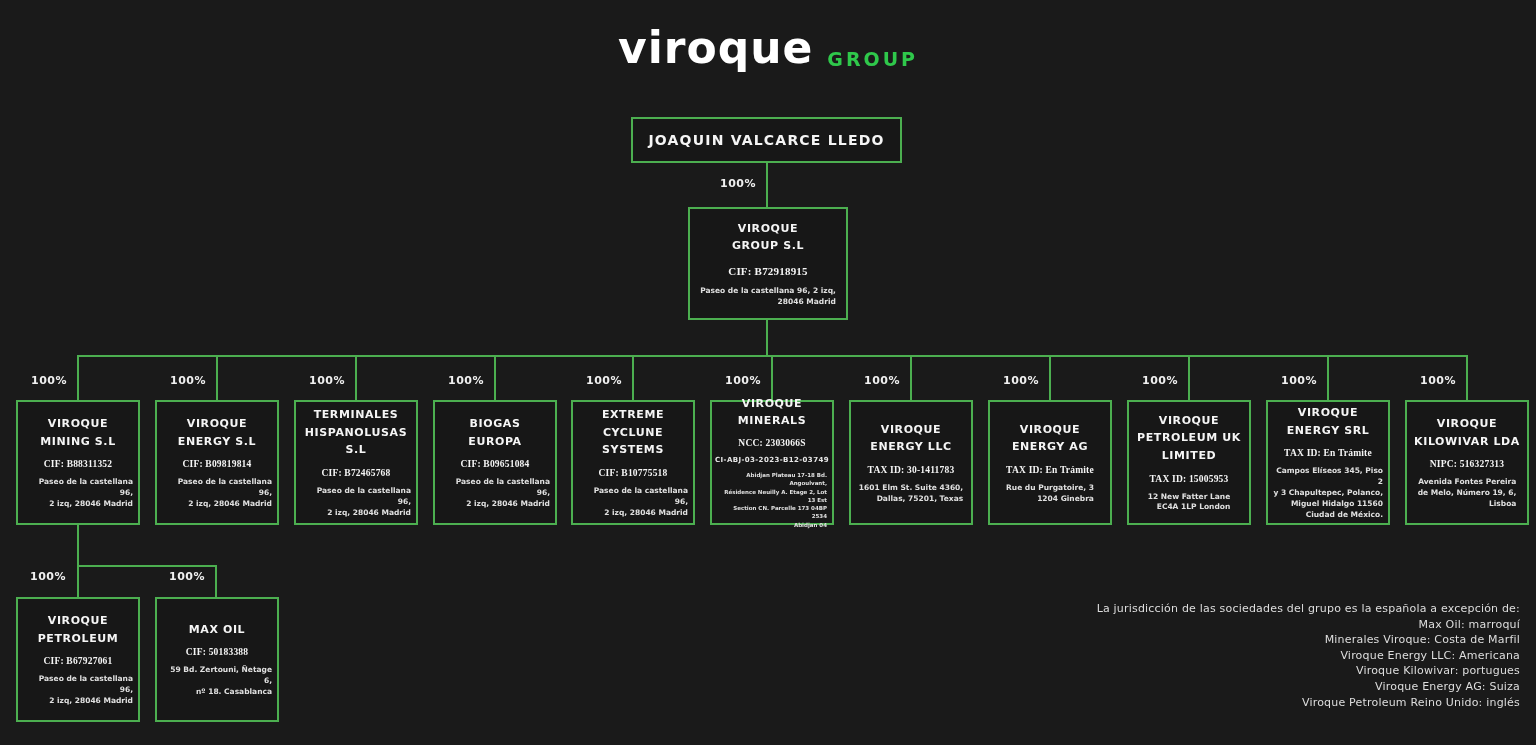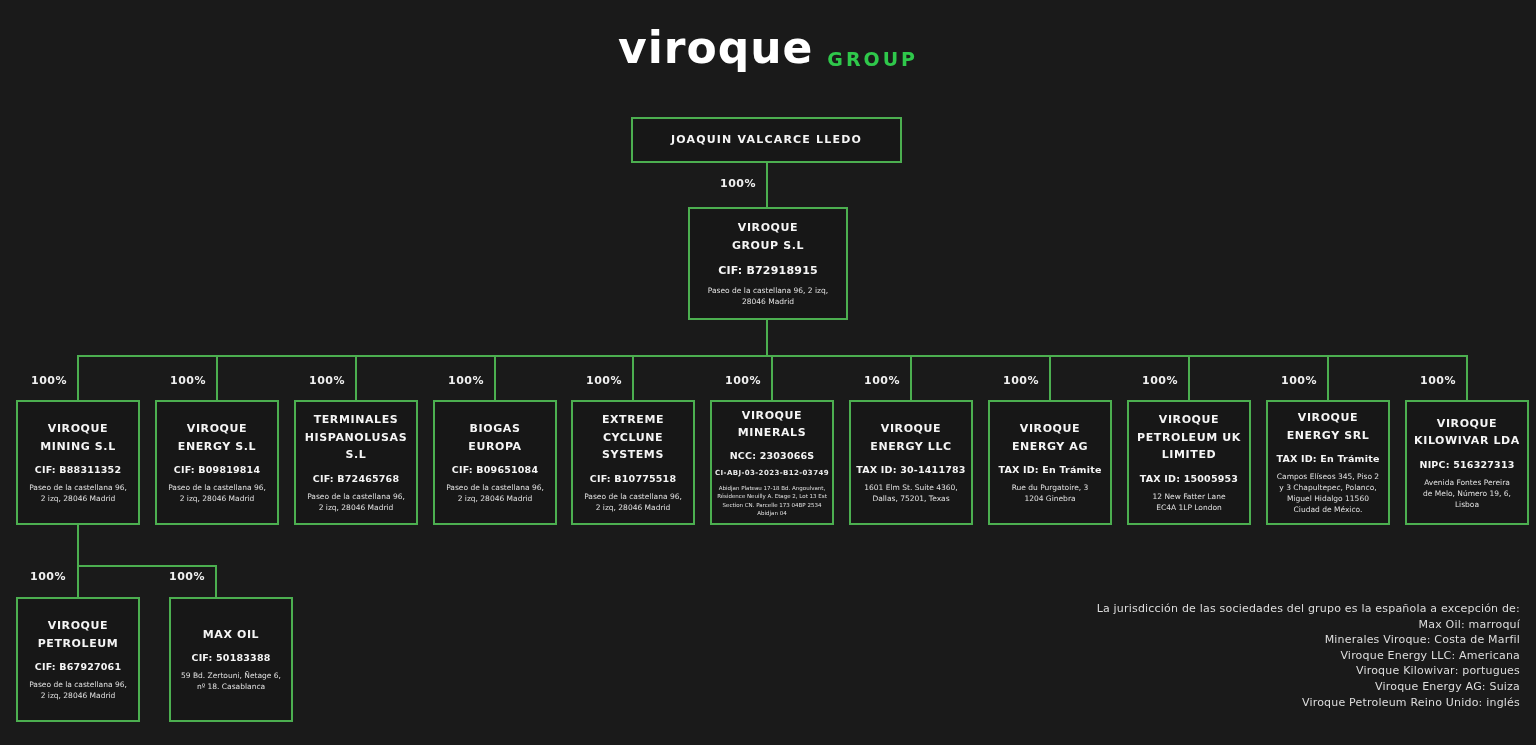--- a/index.html
+++ b/index.html
@@ -13,39 +13,39 @@
   .logo{position:absolute;left:0;right:0;top:26px;display:flex;justify-content:center;align-items:center;}
   .logo .brand{font-size:44px;font-weight:bold;color:#ffffff;letter-spacing:1px;line-height:1;}
   .logo .suffix{font-size:19px;font-weight:bold;color:#2fc84b;letter-spacing:3px;margin-left:14px;margin-top:22px;}
   
   .obox{
     position:absolute;box-sizing:border-box;border:2px solid #4caf50;background:#171717;
     display:flex;flex-direction:column;justify-content:center;align-items:center;
     text-align:center;padding:4px 5px;
   }
   .oname{font-size:11px;font-weight:bold;letter-spacing:0.6px;line-height:1.6;white-space:pre-line;color:#f5f5f5;}
-  .oid{font-size:9.5px;font-weight:bold;letter-spacing:0.2px;margin-top:9px;white-space:nowrap;color:#f5f5f5;}
+  .oid{font-size:9.5px;font-weight:bold;letter-spacing:0.2px;margin-top:9px;white-space:nowrap;color:#f5f5f5;font-family:Liberation Serif, serif;}
   .oid2{font-size:7px;font-weight:bold;letter-spacing:0.4px;margin-top:8px;white-space:nowrap;color:#e8e8e8;}
-  .oaddr{font-size:7.5px;font-weight:normal;letter-spacing:0;line-height:1.45;margin-top:8px;white-space:pre-line;color:#e0e0e0;}
+  .oaddr{font-size:7.5px;font-weight:bold;letter-spacing:0;line-height:1.45;margin-top:8px;white-space:pre-line;color:#e0e0e0;text-align:right;}
   .dense .oaddr{font-size:5.5px;margin-top:7px;line-height:1.5;}
   .dense .oname{line-height:1.5;}
   
   .owner-box{left:631px;top:117px;width:271px;height:46px;}
-  .owner-box .oname{font-size:11px;letter-spacing:1.2px;}
+  .owner-box .oname{font-size:14px;letter-spacing:1.2px;}
   
   .holding-box{left:688px;top:207px;width:160px;height:113px;}
   .holding-box .oid{font-size:11px;margin-top:10px;}
   .holding-box .oaddr{margin-top:9px;}
   
   .row1{top:400px;width:124px;height:125px;}
   .b1{left:16px}.b2{left:155px}.b3{left:294px}.b4{left:433px}.b5{left:571px}
   .b6{left:710px}.b7{left:849px}.b8{left:988px}.b9{left:1127px}.b10{left:1266px}.b11{left:1405px}
   
   .row2{top:597px;width:124px;height:125px;}
-  .c1{left:16px}.c2{left:169px}
+  .c1{left:16px}.c2{left:155px}
   
   .vline,.hline{position:absolute;background:#4caf50;}
   .vline{width:2px;}
   .hline{height:2px;}
   
   .pct{position:absolute;width:50px;font-size:11px;font-weight:bold;letter-spacing:0.5px;text-align:right;color:#f0f0f0;}
   
   .footnote{position:absolute;right:16px;top:601px;width:460px;text-align:right;font-size:11px;line-height:15.6px;color:#dedede;letter-spacing:0.2px;}
   .footnote div{margin:0;}
 </style>

